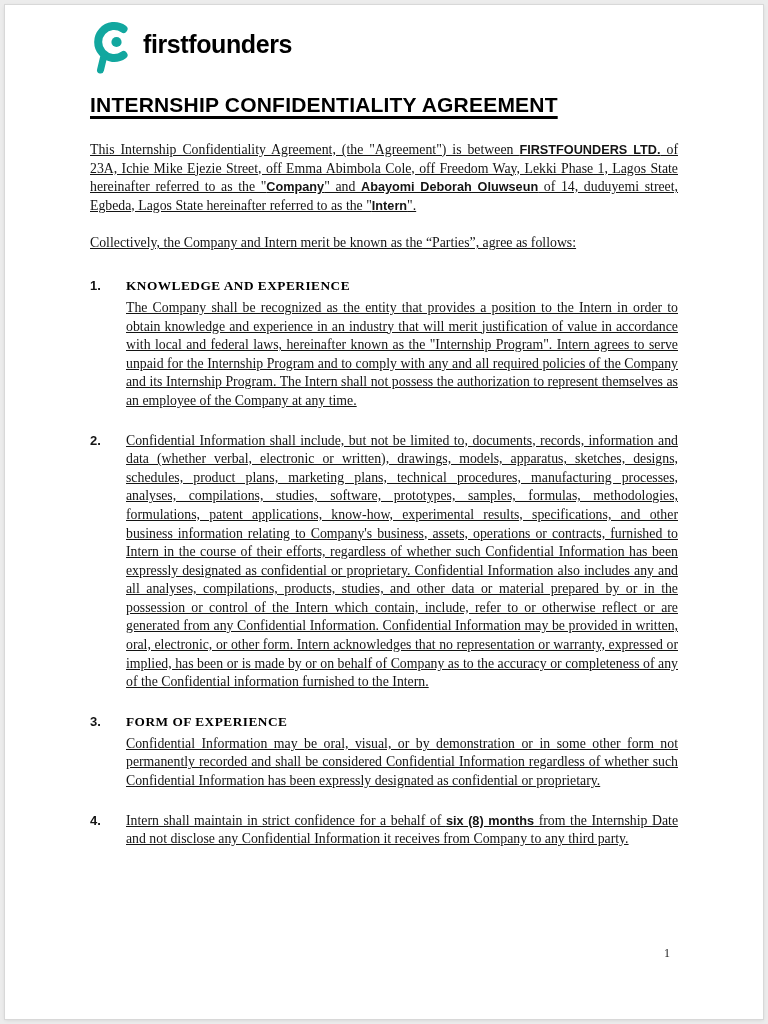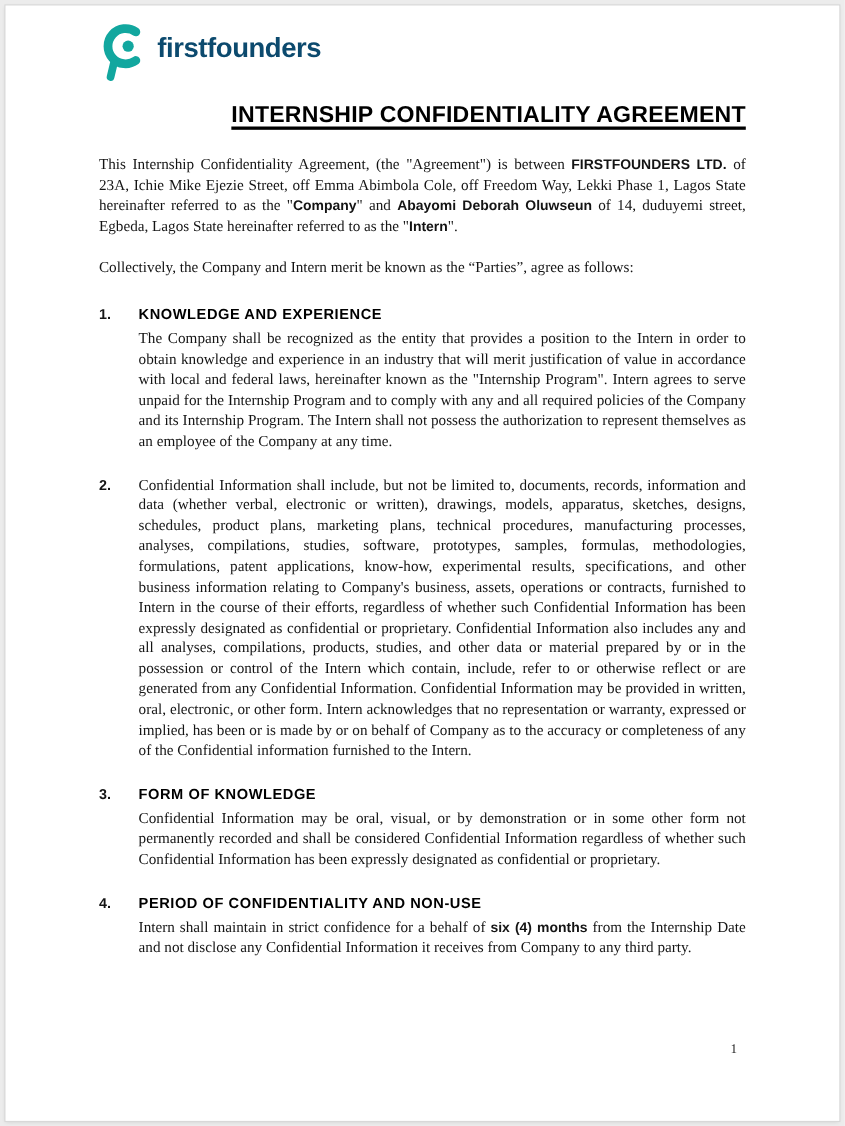--- a/index.html
+++ b/index.html
@@ -6,37 +6,37 @@
   html, body { width:768px; height:1024px; }
   body { background:#ececec; font-family:"Liberation Serif", serif; color:#141414; overflow:hidden; }
   .page {
     position:relative; width:758px; height:1014px; margin:5px auto;
     background:#ffffff; box-shadow:0 0 0 1px #d8d8d8, 0 1px 4px rgba(0,0,0,0.12);
     padding:12px 85px 0;
   }
   .logo-row { display:flex; align-items:center; gap:7px; height:62px; margin-bottom:12px; }
   .wordmark {
     font-family:"Liberation Sans", sans-serif; font-weight:700; font-size:25px;
-    letter-spacing:-0.4px; color:#0c4a6e; padding-bottom:8px;
+    letter-spacing:-0.4px; color:#000000; padding-bottom:8px;
   }
   .title {
     font-family:"Liberation Sans", sans-serif; font-size:21px; font-weight:800;
-    text-align:right; letter-spacing:0.2px; color:#000;
+    text-align:left; letter-spacing:0.2px; color:#000;
     text-decoration:underline; text-decoration-thickness:2.5px; text-underline-offset:4px;
     margin:14px 0 24px;
   }
-  .body-text { font-size:13.8px; line-height:18.6px; text-align:justify; }
+  .body-text { font-size:13.8px; line-height:18.6px; text-align:justify;text-decoration:underline; }
   .b { font-family:"Liberation Sans", sans-serif; font-weight:700; font-size:12.7px; }
   .intro { margin-bottom:19px; }
   .collective { margin-bottom:24px; }
   .section { display:flex; margin-bottom:21px; }
   .sec-num { flex:0 0 36px; font-family:"Liberation Sans", sans-serif; font-weight:700; font-size:13px; line-height:18px; }
   .sec-content { flex:1; }
   .sec-heading {
-    font-family:Liberation Sans, sans-serif; font-size:13.3px; font-weight:700;
+    font-family:Liberation Serif, serif; font-size:13.3px; font-weight:700;
     letter-spacing:0.5px; color:#000; margin-bottom:4px; line-height:18px;
   }
   .page-number { position:absolute; right:93px; bottom:58px; font-size:12px; color:#222; }
 </style>
 </head>
 <body>
 
 <div class="page">
 
   <header class="logo-row">
@@ -65,28 +65,27 @@
   <div class="section">
     <div class="sec-num">2.</div>
     <div class="sec-content">
       <p class="body-text"><span>Confidential Information shall include, but not be limited to, documents, records, information and data (whether verbal, electronic or written), drawings, models, apparatus, sketches, designs, schedules, product plans, marketing plans, technical procedures, manufacturing processes, analyses, compilations, studies, software, prototypes, samples, formulas, methodologies, formulations, patent applications, know-how, experimental results, specifications, and other business information relating to Company's business, assets, operations or contracts, furnished to Intern in the course of their efforts, regardless of whether such Confidential Information has been expressly designated as confidential or proprietary. Confidential Information also includes any and all analyses, compilations, products, studies, and other data or material prepared by or in the possession or control of the Intern which contain, include, refer to or otherwise reflect or are generated from any Confidential Information. Confidential Information may be provided in written, oral, electronic, or other form. Intern acknowledges that no representation or warranty, expressed or implied, has been or is made by or on behalf of Company as to the accuracy or completeness of any of the Confidential information furnished to the Intern.</span></p>
     </div>
   </div>
 
   <div class="section">
     <div class="sec-num">3.</div>
     <div class="sec-content">
-      <h2 class="sec-heading">FORM OF KNOWLEDGE</h2>
+      <h2 class="sec-heading">FORM OF EXPERIENCE</h2>
       <p class="body-text"><span>Confidential Information may be oral, visual, or by demonstration or in some other form not permanently recorded and shall be considered Confidential Information regardless of whether such Confidential Information has been expressly designated as confidential or proprietary.</span></p>
     </div>
   </div>
 
   <div class="section">
     <div class="sec-num">4.</div>
     <div class="sec-content">
-      <h2 class="sec-heading">PERIOD OF CONFIDENTIALITY AND NON-USE</h2>
-      <p class="body-text"><span>Intern shall maintain in strict confidence for a behalf of </span><span class="b">six (4) months</span><span> from the Internship Date and not disclose any Confidential Information it receives from Company to any third party.</span></p>
+      <p class="body-text"><span>Intern shall maintain in strict confidence for a behalf of </span><span class="b">six (8) months</span><span> from the Internship Date and not disclose any Confidential Information it receives from Company to any third party.</span></p>
     </div>
   </div>
 
   <div class="page-number">1</div>
 
 </div>
 
 </body></html>

